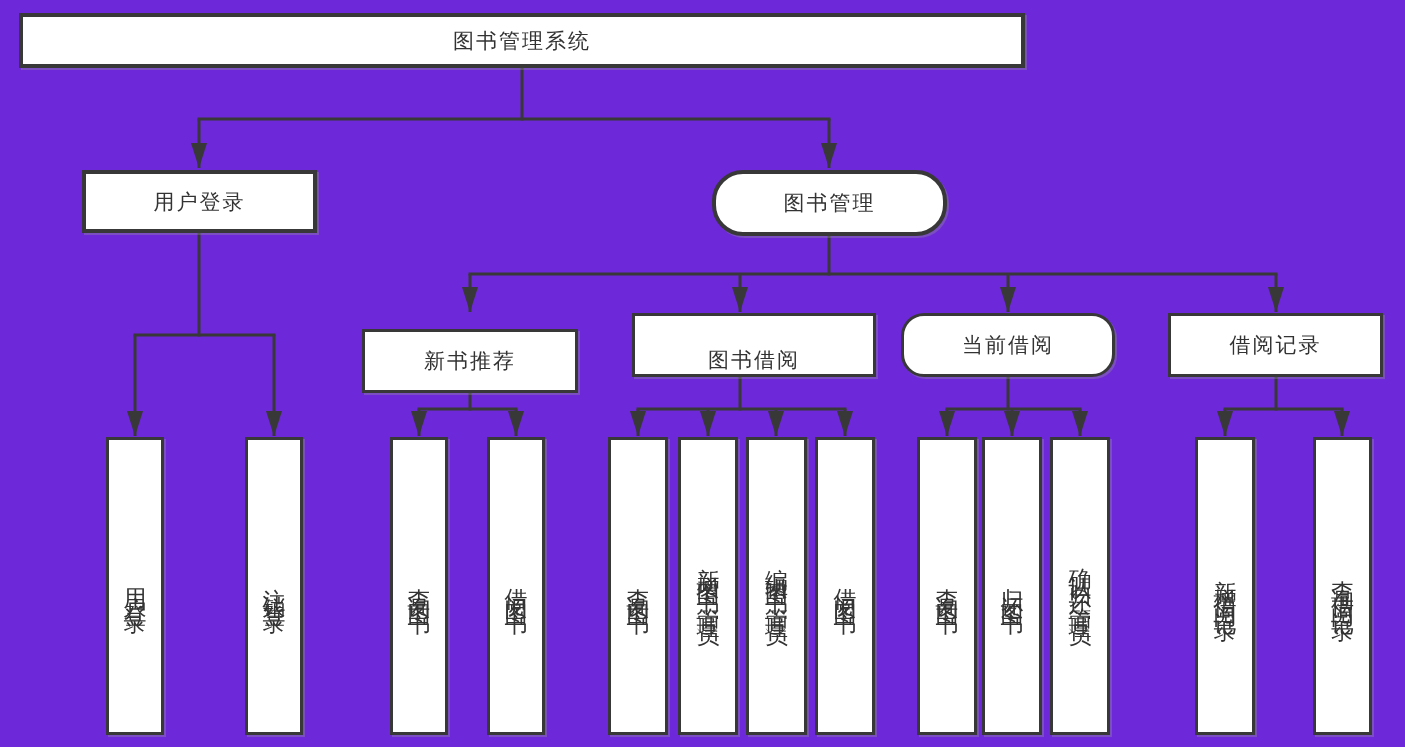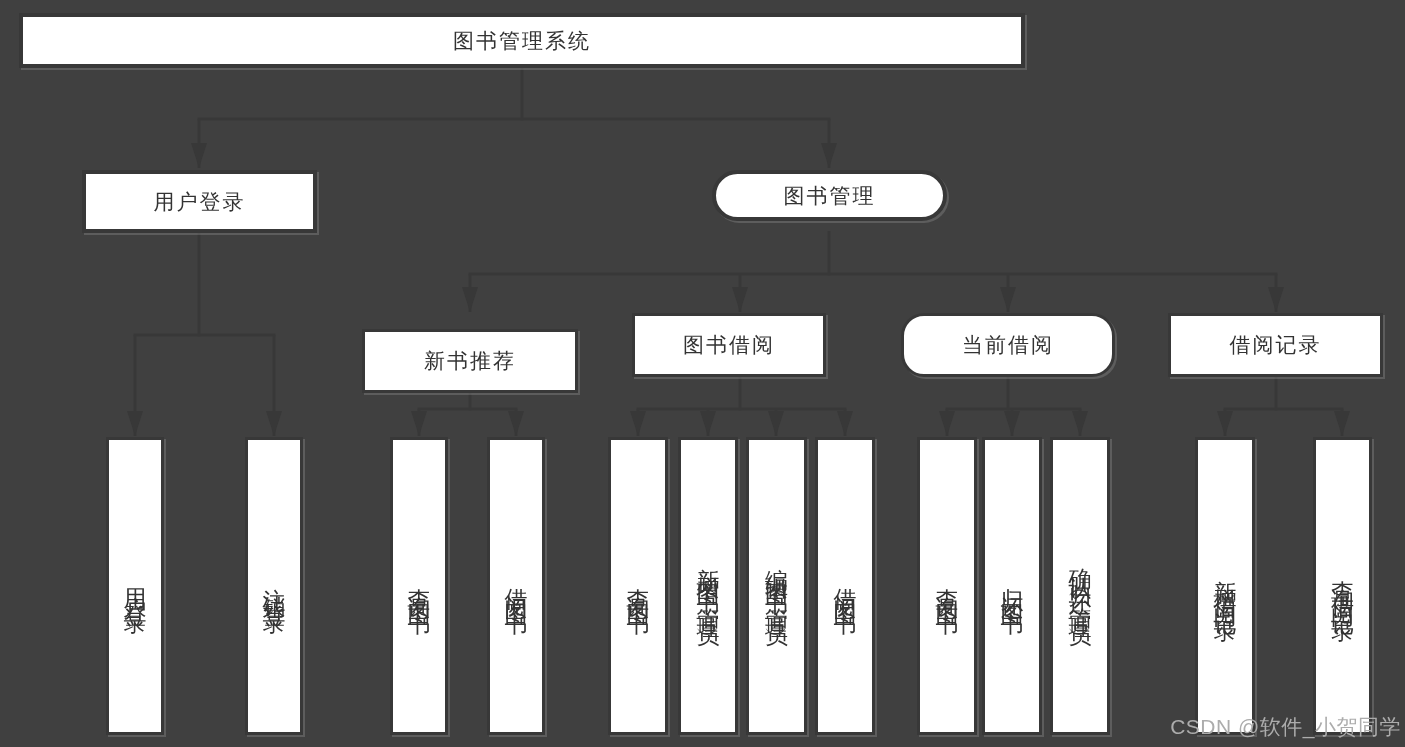--- a/index.html
+++ b/index.html
@@ -1,20 +1,20 @@
 <!DOCTYPE html>
 <html><head>
 <meta charset="utf-8">
 <style>
   html, body { margin: 0; padding: 0; background: #ffffff; }
   .canvas {
     position: relative;
     width: 1405px;
     height: 747px;
-    background: #404040;
+    background: #6d28d9;
     font-family: "Liberation Sans", sans-serif;
     color: #333333;
     overflow: hidden;
   }
   svg.connectors {
     position: absolute;
     left: 0; top: 0;
     width: 1405px; height: 747px;
   }
   .box {
@@ -106,28 +106,28 @@
     </g>
   </svg>
 
   <div class="box thick" style="left:19px; top:13px; width:1006px; height:55px;">
     <span class="hlabel">图书管理系统</span>
   </div>
 
   <div class="box thick" style="left:82px; top:170px; width:235px; height:63px;">
     <span class="hlabel">用户登录</span>
   </div>
-  <div class="box thick" style="left:712px; top:170px; width:235px; height:51px;border-radius:31px;">
+  <div class="box thick" style="left:712px; top:170px; width:235px; height:66px;border-radius:31px;">
     <span class="hlabel">图书管理</span>
   </div>
 
   <div class="box" style="left:362px; top:313px; width:216px; height:64px;margin-top:16px;">
     <span class="hlabel">新书推荐</span>
   </div>
-  <div class="box" style="left:632px; top:313px; width:194px; height:64px;">
+  <div class="box" style="left:632px; top:313px; width:244px; height:64px;align-items:flex-end;">
     <span class="hlabel">图书借阅</span>
   </div>
   <div class="box" style="left:901px; top:313px; width:214px; height:64px;border-radius:23px;">
     <span class="hlabel">当前借阅</span>
   </div>
   <div class="box" style="left:1168px; top:313px; width:215px; height:64px;">
     <span class="hlabel">借阅记录</span>
   </div>
 
   <div class="box" style="left:106px; top:437px; width:58px; height:298px;">
@@ -167,15 +167,14 @@
     <span class="vlabel">确认归还（管理员）</span>
   </div>
 
   <div class="box" style="left:1195px; top:437px; width:60px; height:298px;">
     <span class="vlabel">新增借阅记录</span>
   </div>
   <div class="box" style="left:1313px; top:437px; width:59px; height:298px;">
     <span class="vlabel">查询借阅记录</span>
   </div>
 
-  <div class="watermark">CSDN @软件_小贺同学</div>
 
 </div>
 
 </body></html>

